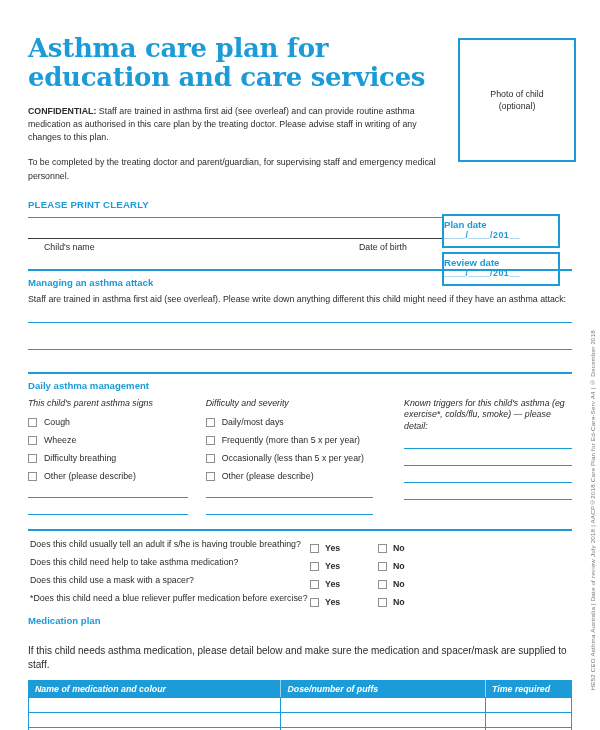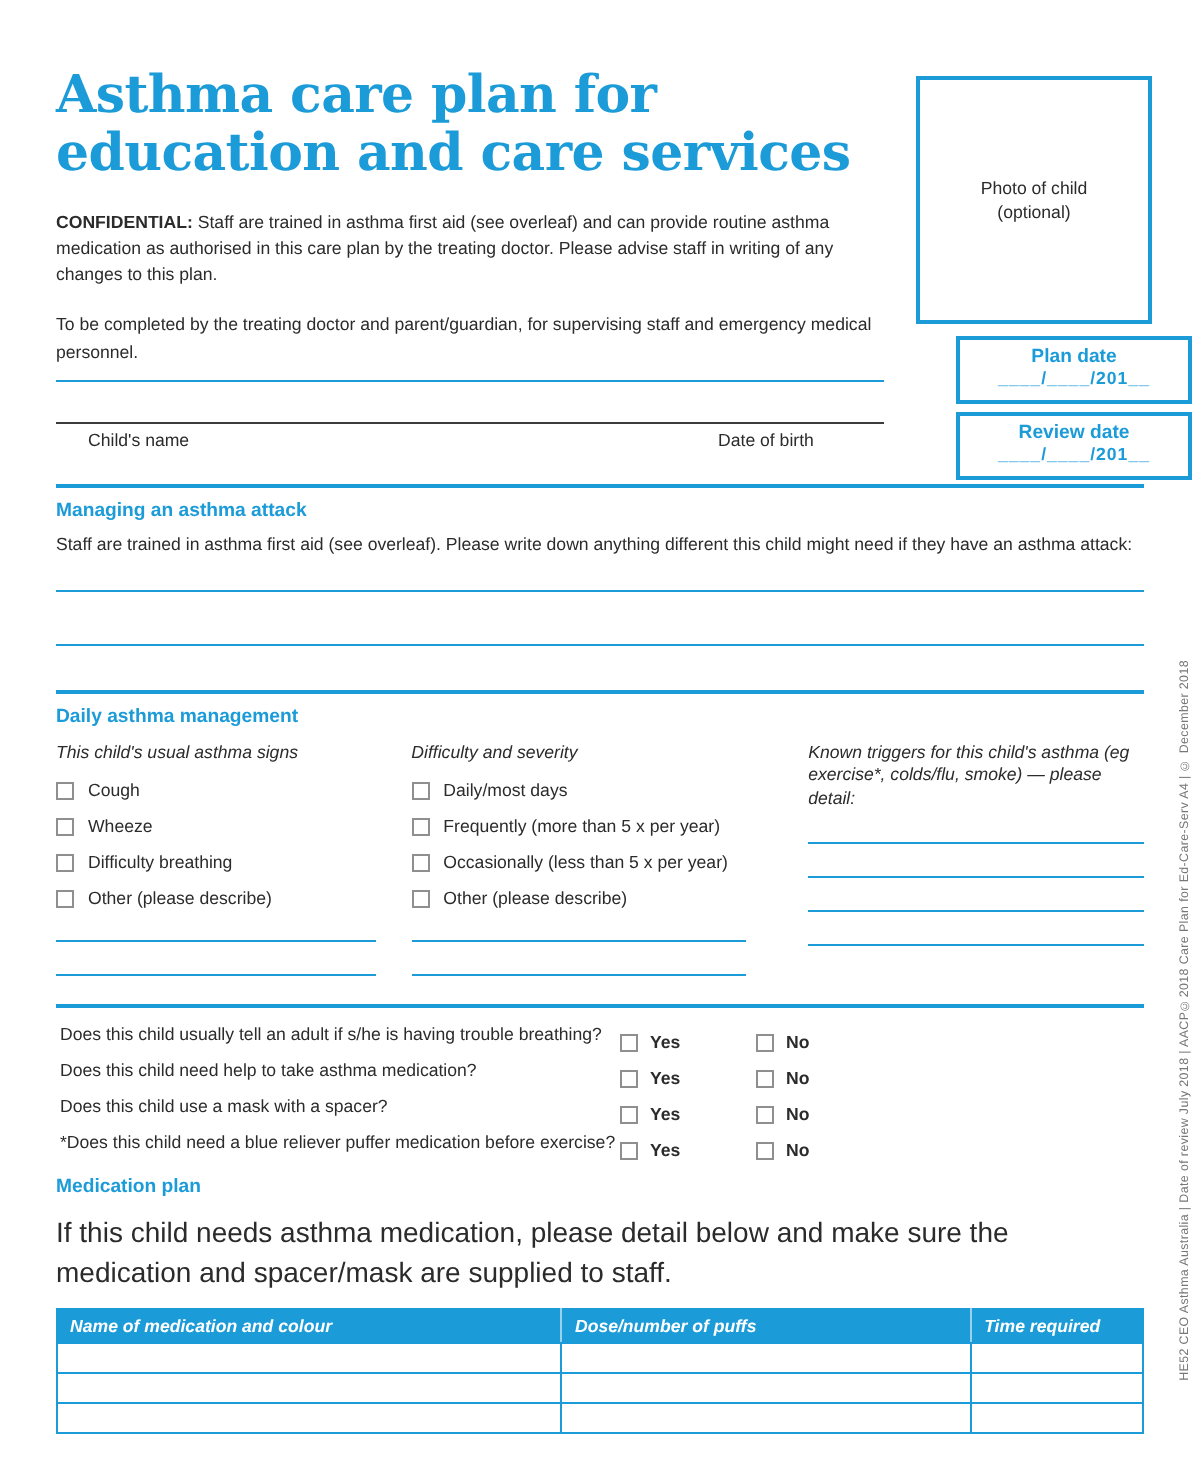--- a/index.html
+++ b/index.html
@@ -47,40 +47,40 @@
 
   .q-block { margin-top:8px; }
   .q-row { position:relative; height:18px; font-size:8.8px; }
   .q-text { position:absolute; left:2px; top:0; }
   .q-choice { position:absolute; top:4px; display:flex; align-items:center; gap:6px; }
   .q-yes { left:282px; }
   .q-no  { left:350px; }
   .q-choice .lbl { font-weight:700; }
 
   .med-heading { margin-top:4px; }
-  .med-para { margin-top:8px; font-size:14px; line-height:1.4; }
+  .med-para { margin-top:18px; font-size:10px; line-height:1.4; }
 
   table.med { border-collapse:collapse; width:544px; margin-top:8px; }
   table.med th {
     background:var(--accent); color:#fff; font-style:italic; font-size:8.8px;
     font-weight:700; text-align:left; padding:3px 6px; border:1px solid var(--accent);
     border-right:1px solid rgba(255,255,255,0.55);
   }
   table.med th:last-child { border-right:1px solid var(--accent); }
   table.med td { border:1px solid var(--accent); height:15px; }
   .c1 { width:253px; } .c2 { width:205px; } .c3 { width:86px; }
 
   .photo-box {
     position:absolute; left:458px; top:38px; width:118px; height:124px;
     border:2px solid var(--accent); display:flex; align-items:center; justify-content:center;
     text-align:center; font-size:8.8px; line-height:1.4; color:#2b2b2b;
   }
   .date-box {
-    position:absolute; left:478px; width:118px; height:34px;
-    border:2px solid var(--accent); text-align:center; color:var(--accent);
+    position:absolute; left:442px; width:118px; height:34px;
+    border:2px solid var(--accent); color:var(--accent);margin-top:46px;
   }
   .date-box.plan { top:168px; }
   .date-box.review { top:206px; }
   .date-box .dlbl { font-weight:700; font-size:9.6px; margin-top:3px; }
   .date-box .dval { font-size:8.8px; font-weight:700; letter-spacing:0.5px; line-height:1.2; }
 
   .vtext {
     position:absolute; right:4px; top:330px; writing-mode:vertical-rl;
     transform:rotate(180deg); font-size:6.2px; color:#777; white-space:nowrap;
     letter-spacing:0.2px;
@@ -114,41 +114,42 @@
 
     <div class="title narrow">
       <div>Asthma care plan for</div>
       <div>education and care services</div>
     </div>
 
     <p class="para narrow"><b>CONFIDENTIAL:</b><span> Staff are trained in asthma first aid (see overleaf) and can provide routine asthma medication as authorised in this care plan by the treating doctor. Please advise staff in writing of any changes to this plan.</span></p>
 
     <p class="para narrow">To be completed by the treating doctor and parent/guardian, for supervising staff and emergency medical personnel.</p>
 
+    <div class="print-clearly">PLEASE PRINT CLEARLY</div>
     <div class="thin-accent-rule narrow"></div>
 
     <div class="name-line narrow"></div>
     <div class="name-labels narrow">
       <span>Child's name</span>
       <span class="dob-label">Date of birth</span>
     </div>
 
     <div class="divider"></div>
     <div class="section-heading">Managing an asthma attack</div>
     <p class="para" style="margin-top:5px;">Staff are trained in asthma first aid (see overleaf). Please write down anything different this child might need if they have an asthma attack:</p>
     <div class="wline first"></div>
     <div class="wline full"></div>
 
     <div class="divider" style="margin-top:22px;"></div>
     <div class="section-heading">Daily asthma management</div>
 
     <div class="cols">
 
       <div class="col1 col-lines">
-        <div class="col-heading">This child's usual asthma signs</div>
+        <div class="col-heading">This child's parent asthma signs</div>
         <div class="cb-row">
           <span class="cb"></span>
           <span>Cough</span>
         </div>
         <div class="cb-row">
           <span class="cb"></span>
           <span>Wheeze</span>
         </div>
         <div class="cb-row">
           <span class="cb"></span>

